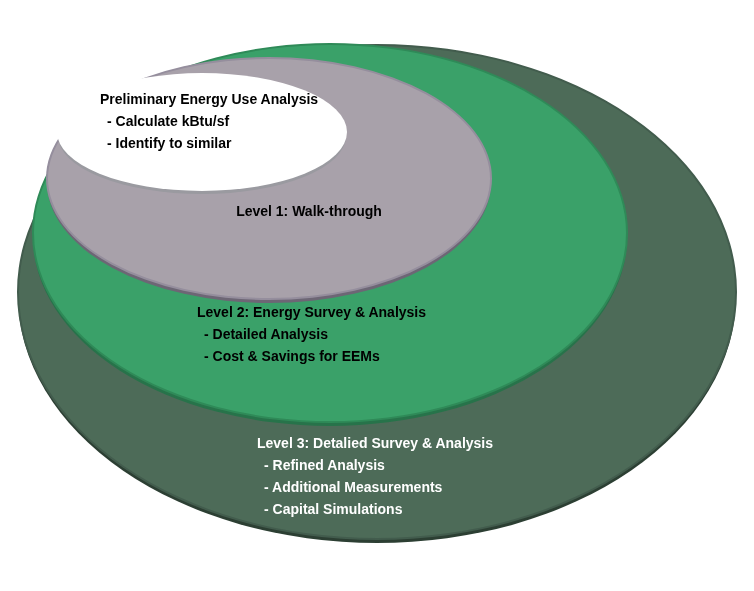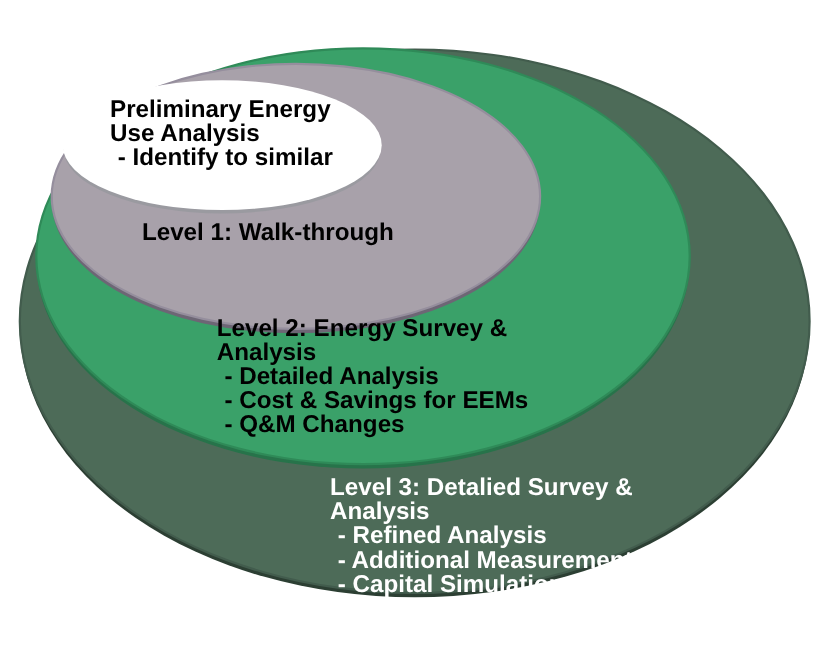--- a/index.html
+++ b/index.html
@@ -39,65 +39,65 @@
     z-index: 3;
   }
   #ellipse-preliminary {
     left: 57px; top: 73px; width: 290px; height: 118px;
     box-shadow: 0 4px 0 -1px #9a9aa0;
     z-index: 4;
   }
   .text-block {
     position: absolute;
     z-index: 5;
-    font-size: 22px;
+    font-size: 14px;
     font-weight: bold;
     line-height: 22px;
     letter-spacing: 0;
     white-space: normal;
   }
   .text-block .item {
     display: block;
     padding-left: 7px;
     white-space: nowrap;
   }
   #text-preliminary { left: 100px; top: 88px;  width: 222px; }
   #text-level1      { left: 129px; top: 200px; width: 360px; }
-  #text-level2      { left: 197px; top: 287px; width: 340px; }
+  #text-level2      { left: 197px; top: 301px; width: 340px; }
   #text-level3      { left: 257px; top: 432px; width: 370px; }
 </style>
 </head>
 <body>
 
 <div id="canvas">
 
   <div class="ellipse" id="ellipse-level3" style="background-color: rgb(77, 107, 88);"></div>
 
   <div class="ellipse" id="ellipse-level2" style="background-color: rgb(58, 161, 105);"></div>
 
   <div class="ellipse" id="ellipse-level1" style="background-color: rgb(168, 161, 170);"></div>
 
   <div class="ellipse" id="ellipse-preliminary" style="background-color: rgb(255, 255, 255);"></div>
 
   <div class="text-block" id="text-preliminary" style="color: rgb(0, 0, 0);">
     <span>Preliminary Energy Use Analysis</span>
+    <span class="item">- Calculate kBtu/sf</span>
     <span class="item">- Identify to similar</span>
   </div>
 
-  <div class="text-block" id="text-level1" style="color: rgb(0, 0, 0);">
+  <div class="text-block" id="text-level1" style="color: rgb(0, 0, 0); text-align: center;">
     <span>Level 1: Walk-through</span>
   </div>
 
   <div class="text-block" id="text-level2" style="color: rgb(0, 0, 0);">
     <span>Level 2: Energy Survey &amp; Analysis</span>
     <span class="item">- Detailed Analysis</span>
     <span class="item">- Cost &amp; Savings for EEMs</span>
-    <span class="item">- Q&amp;M Changes</span>
   </div>
 
-  <div class="text-block" id="text-level3" style="color: rgb(255, 255, 255); margin-left: 43px;">
+  <div class="text-block" id="text-level3" style="color: rgb(255, 255, 255);">
     <span>Level 3: Detalied Survey &amp; Analysis</span>
     <span class="item">- Refined Analysis</span>
     <span class="item">- Additional Measurements</span>
     <span class="item">- Capital Simulations</span>
   </div>
 
 </div>
 
 </body></html>

